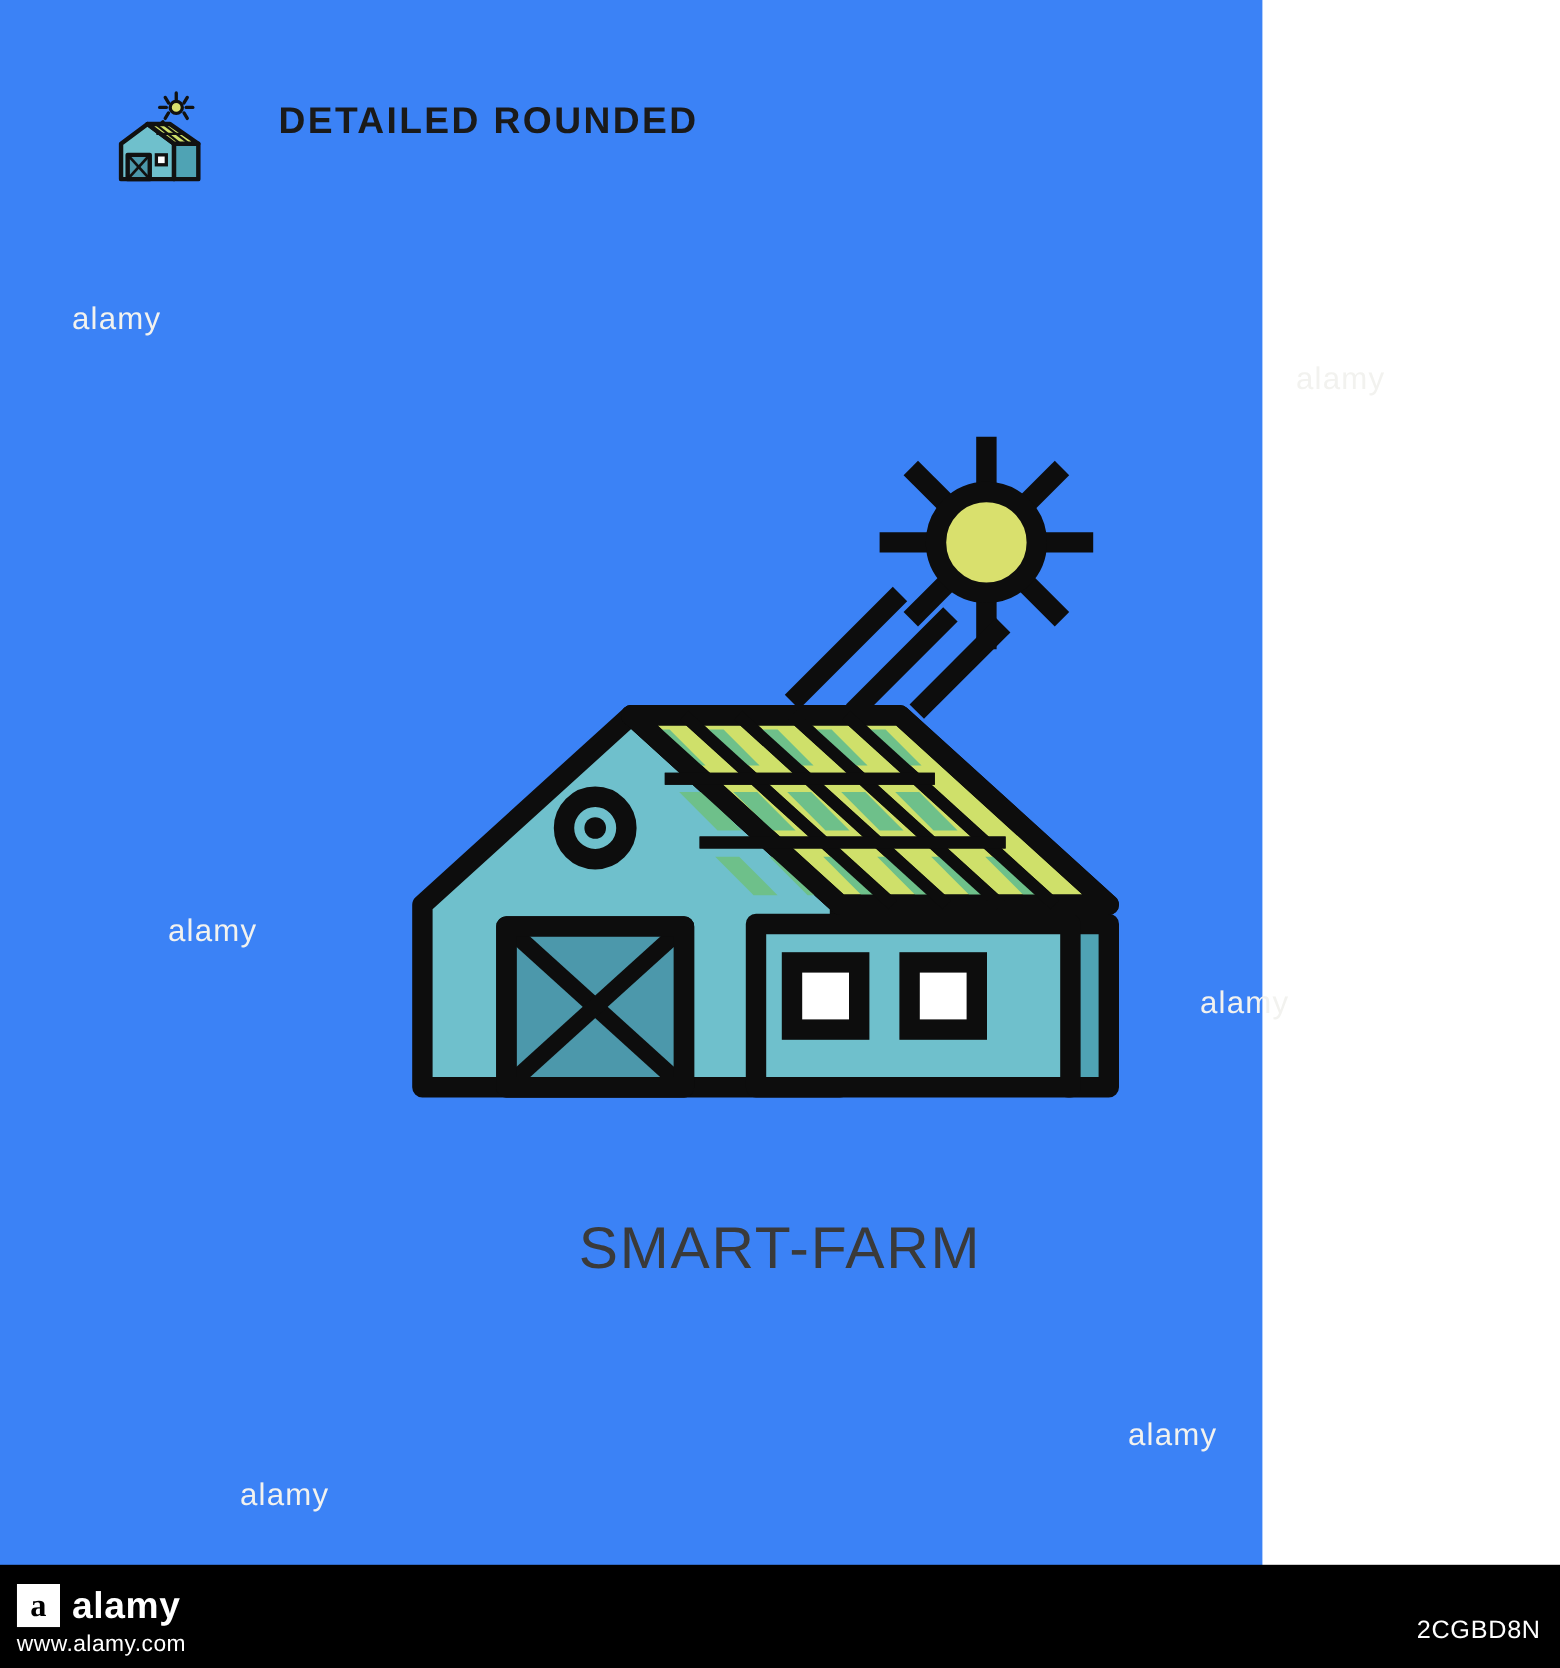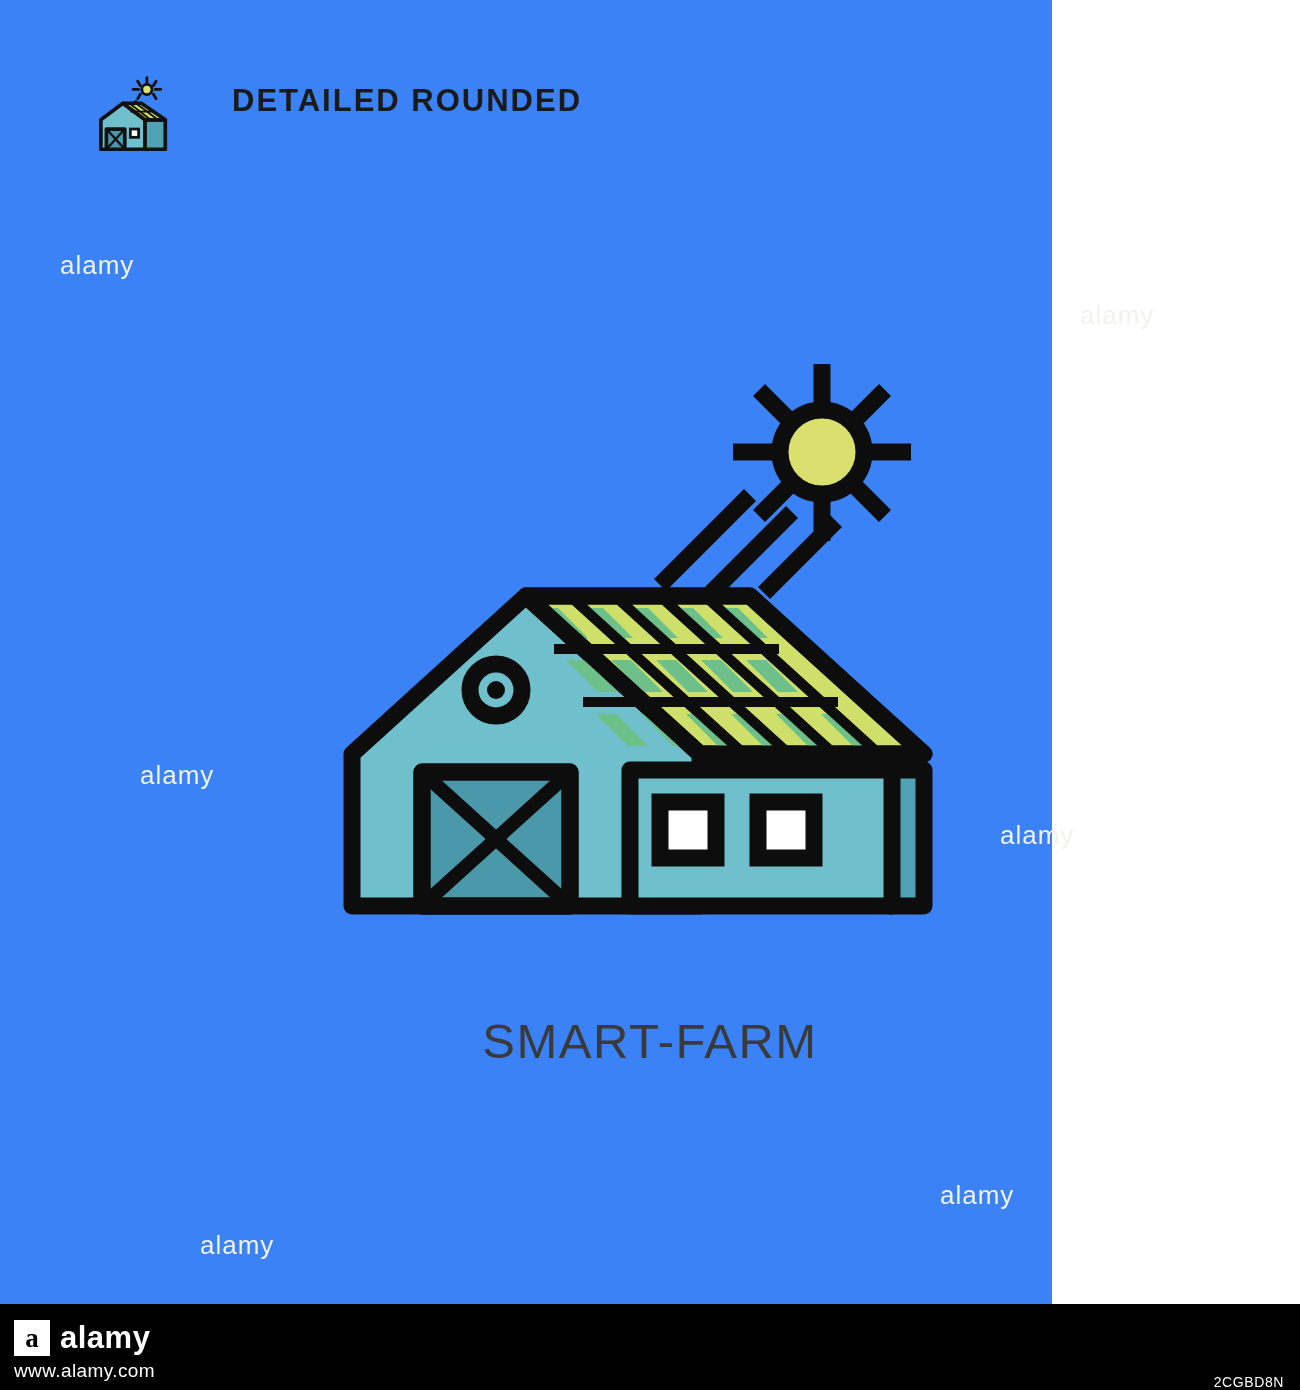--- a/index.html
+++ b/index.html
@@ -106,22 +106,22 @@
     position: absolute;
     left: 14px;
     bottom: 8px;
     font-size: 19px;
     letter-spacing: 0.4px;
     text-align: right;
   }
   .footer-id {
     position: absolute;
     right: 16px;
-    bottom: 0;
-    font-size: 14px;
+    bottom: 19px;
+    font-size: 21px;
     letter-spacing: 0.6px;
     margin-top: 13px;
   }
   
   .wm {
     position: absolute;
     color: #f2f2ef;
     font-size: 26px;
     letter-spacing: 1px;
     user-select: none;

